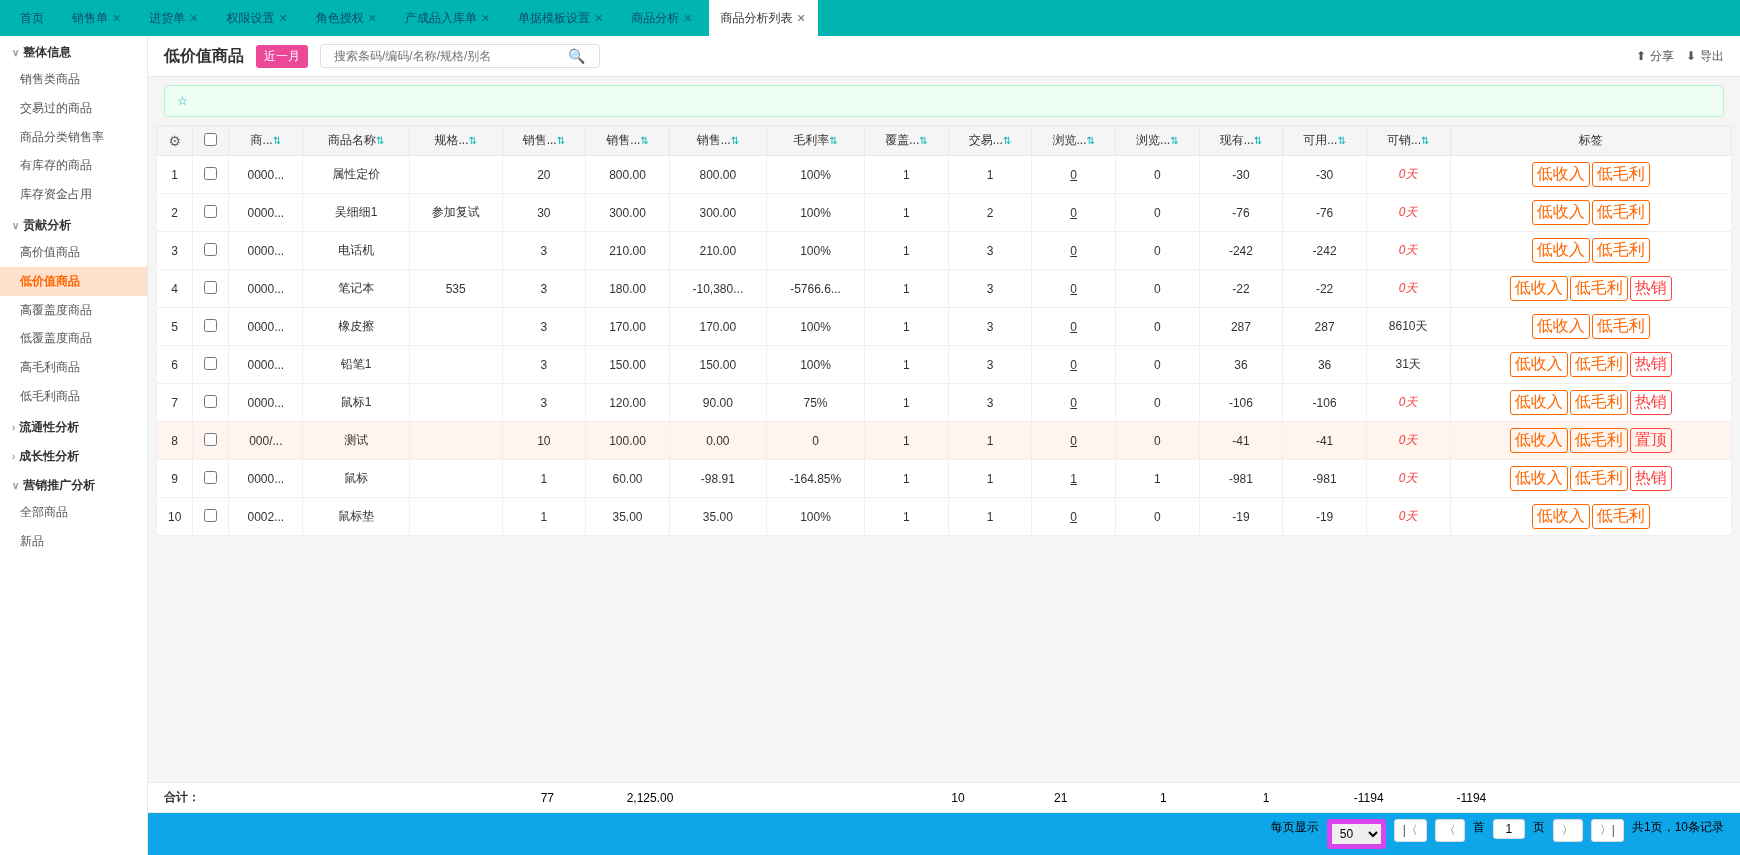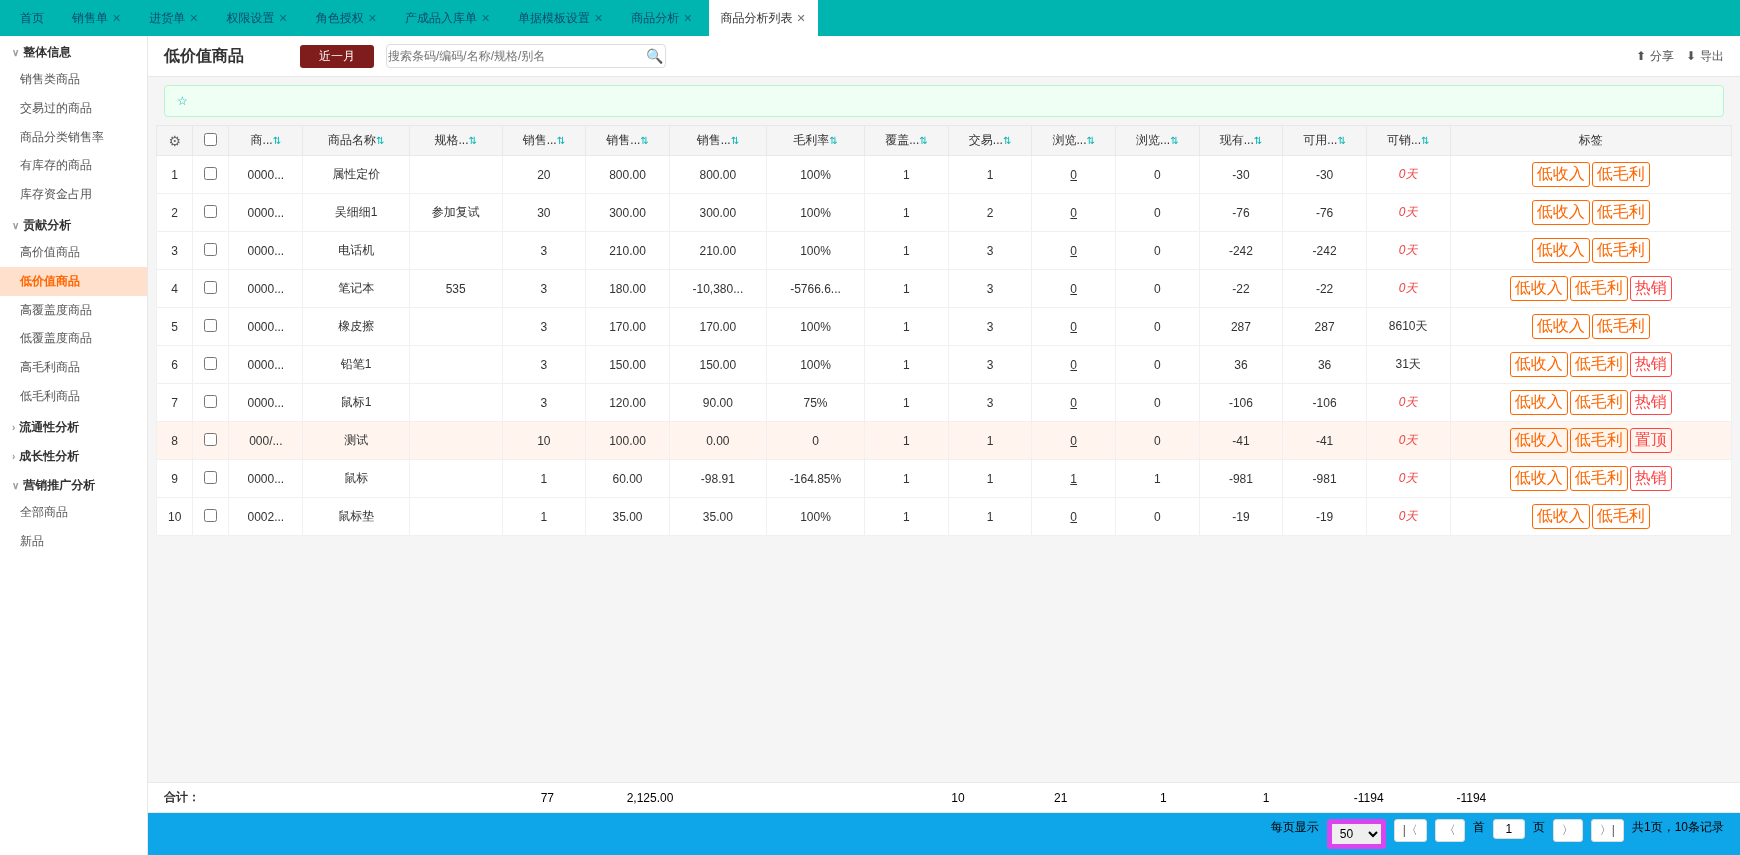--- a/index.html
+++ b/index.html
@@ -89,35 +89,34 @@
       align-items: center;
       gap: 12px;
       border-bottom: 1px solid #e8e8e8;
     }
     .page-title-text {
       font-size: 16px;
       font-weight: bold;
       color: #333;
     }
     .period-btn {
-      background: #7f1d1d;
+      background: #ec4899;
       color: #fff;
       border: none;
       border-radius: 3px;
-      padding: 3px 19px;
+      padding: 3px 8px;
       cursor: pointer;
       font-size: 12px;
-      margin-left: 44px;
     }
     .search-box {
       display: flex;
       align-items: center;
       border: 1px solid #ddd;
       border-radius: 4px;
-      padding: 3px 1px;
+      padding: 3px 13px;
       gap: 16px;
       flex: 1;
       max-width: 280px;
     }
     .search-box input {
       border: none;
       outline: none;
       font-size: 12px;
       color: #999;
       width: 100%;

